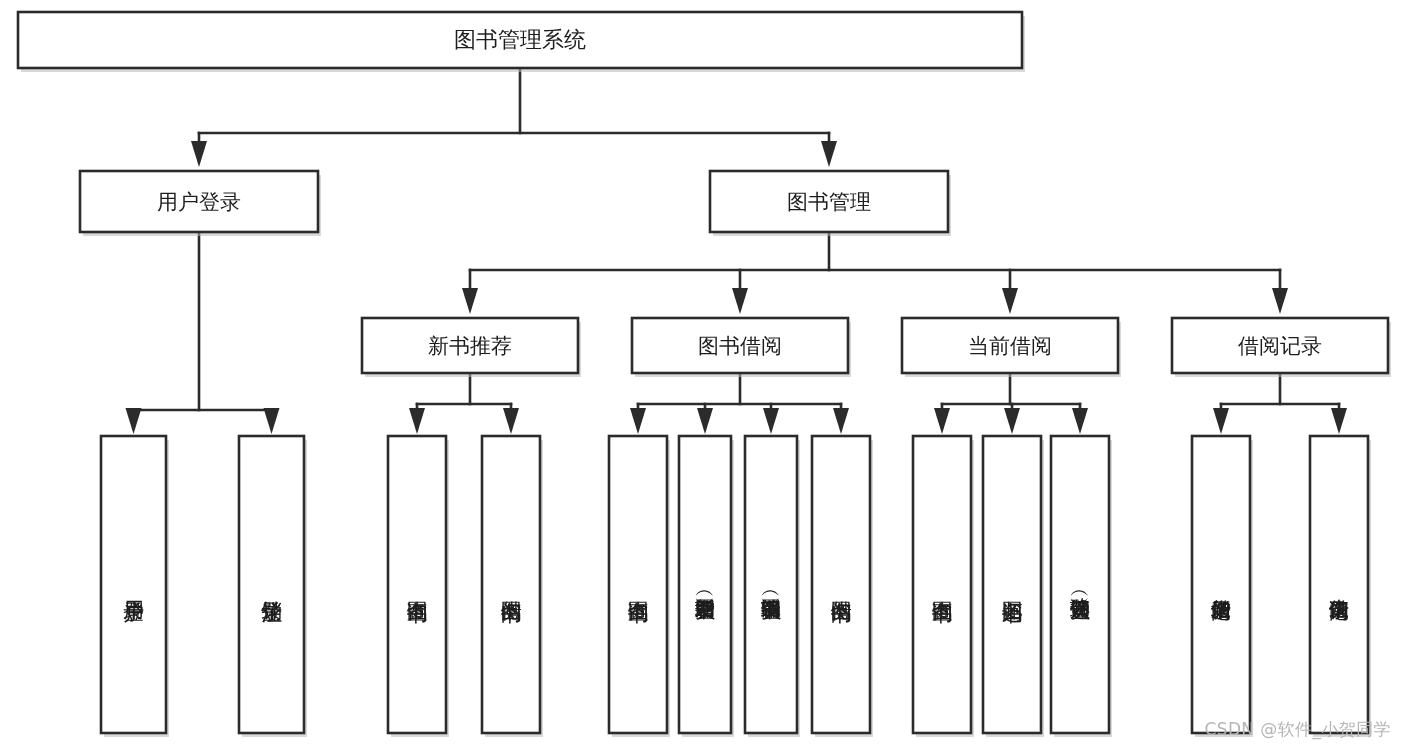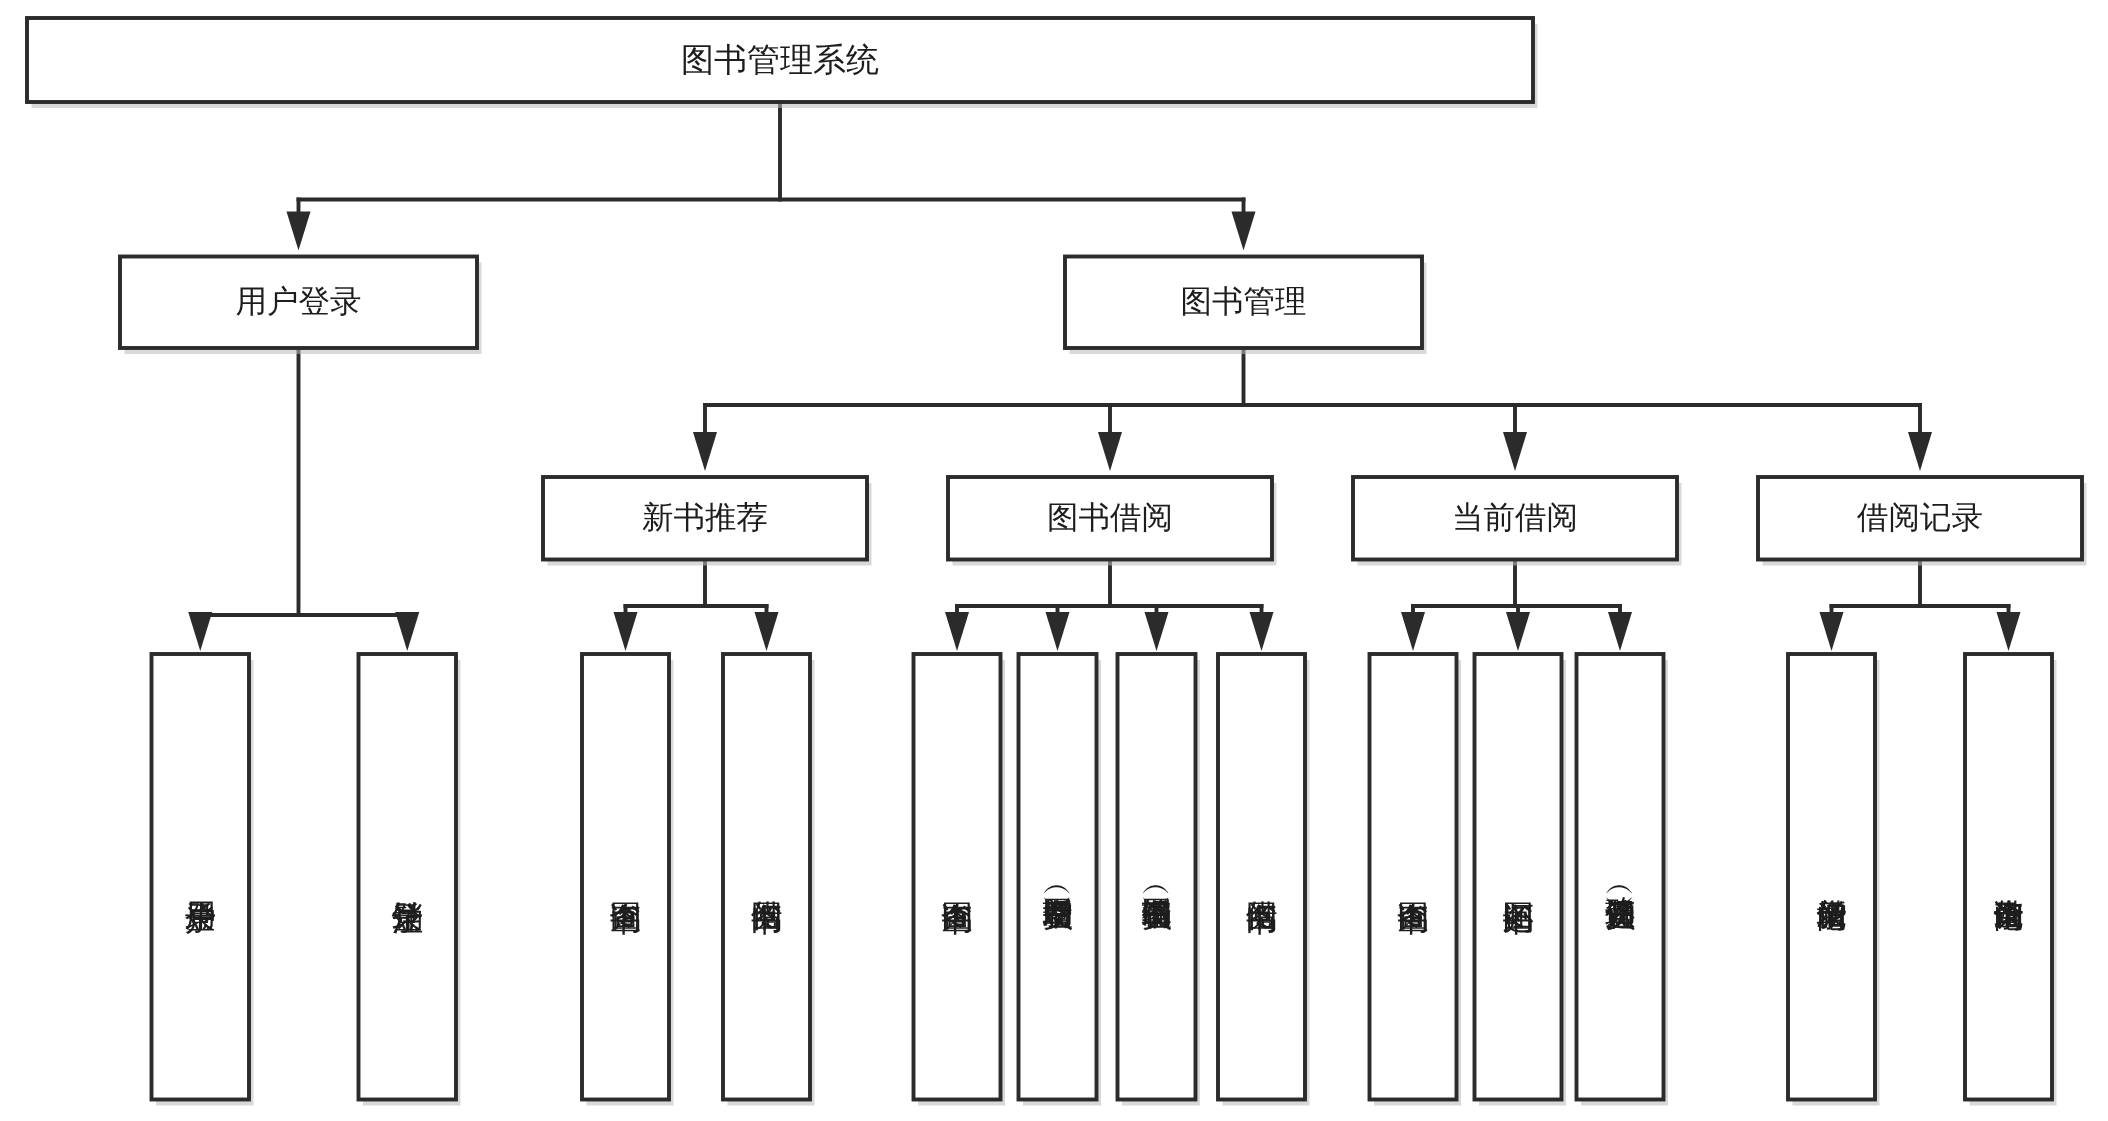--- a/index.html
+++ b/index.html
@@ -172,13 +172,14 @@
       <div class="leaf-label-wrap" style="left: 679px; top: 436px; width: 52px; height: 297px; font-size: 20px;">新增图书（管理员）</div>
       <div class="leaf-label-wrap" style="left: 745px; top: 436px; width: 52px; height: 297px; font-size: 20px;">编辑图书（管理员）</div>
       <div class="leaf-label-wrap" style="left: 812px; top: 436px; width: 58px; height: 297px;">借阅图书</div>
       <div class="leaf-label-wrap" style="left: 913px; top: 436px; width: 58px; height: 297px;">查询图书</div>
       <div class="leaf-label-wrap" style="left: 983px; top: 436px; width: 58px; height: 297px;">归还图书</div>
       <div class="leaf-label-wrap" style="left: 1051px; top: 436px; width: 58px; height: 297px; font-size: 20px;">确认归还（管理员）</div>
       <div class="leaf-label-wrap" style="left: 1192px; top: 436px; width: 58px; height: 297px; font-size: 20px;">新增借阅记录</div>
       <div class="leaf-label-wrap" style="left: 1310px; top: 436px; width: 58px; height: 297px; font-size: 20px;">查询借阅记录</div>
     </div>
 
+  <div class="watermark">CSDN @软件_小贺同学</div>
 </div>
 
 </body></html>

